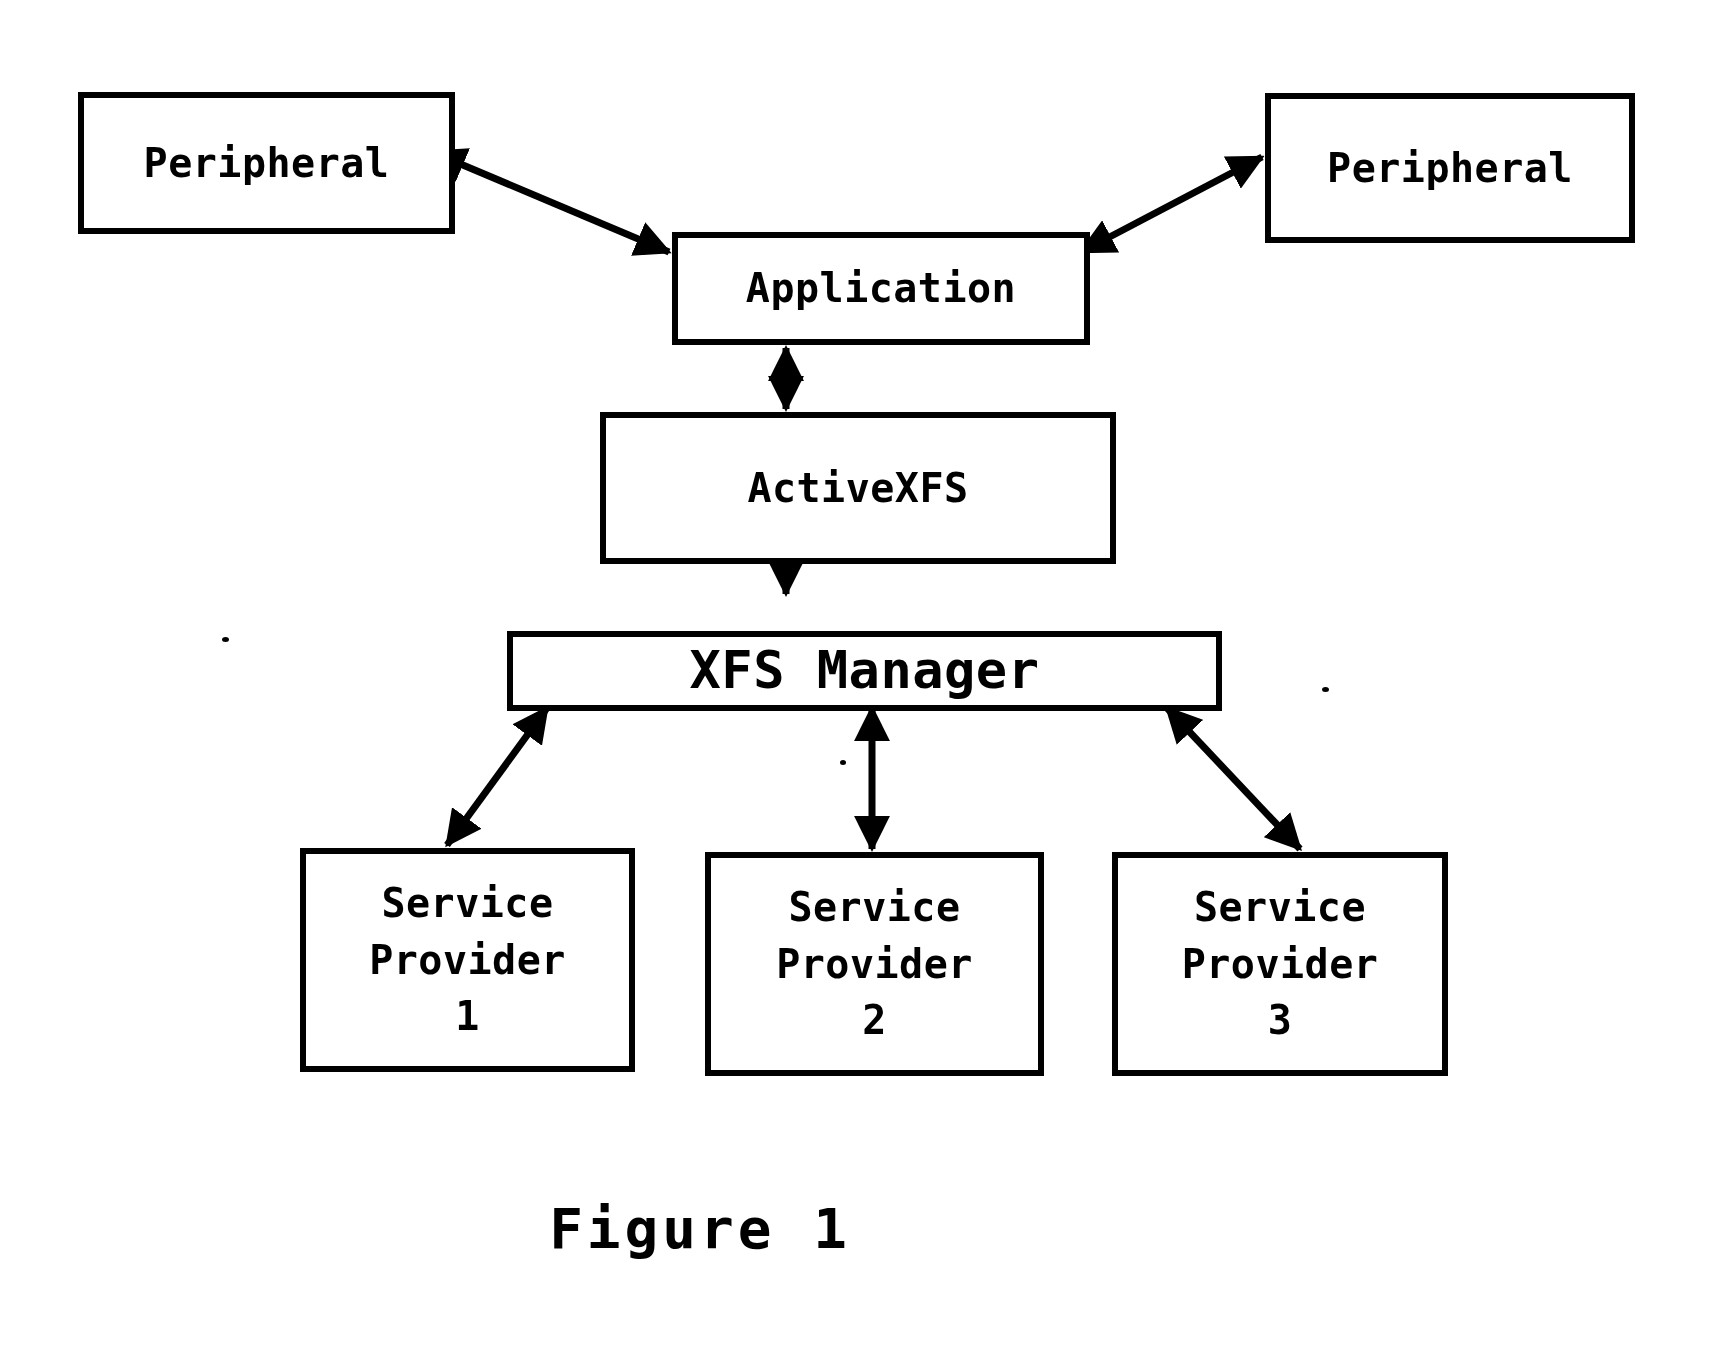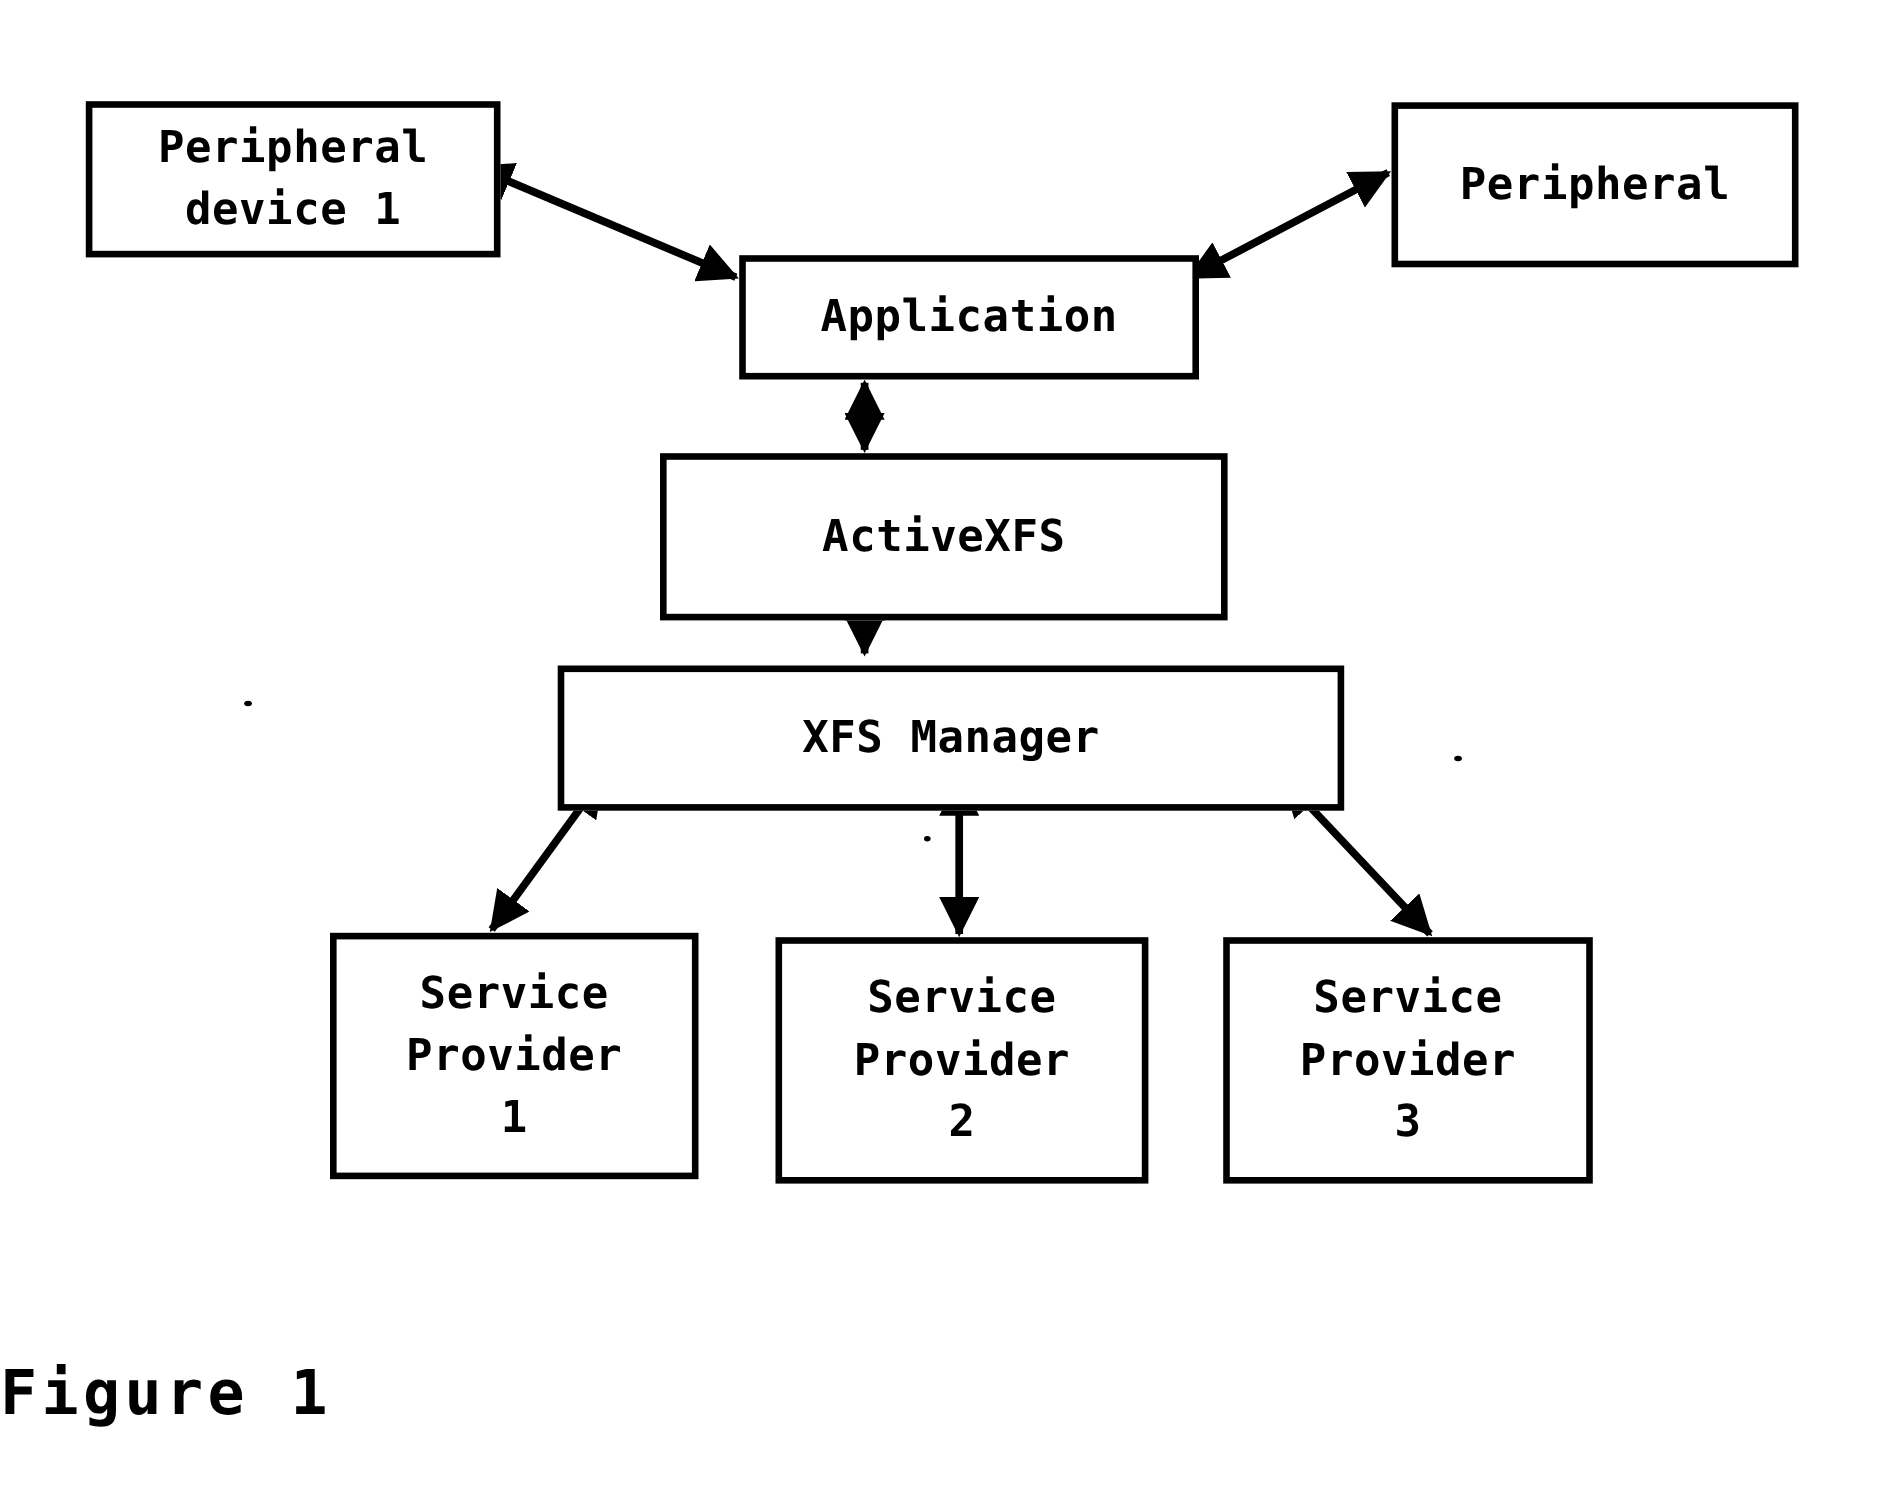--- a/index.html
+++ b/index.html
@@ -39,36 +39,35 @@
   .node .line {
     display: block;
     white-space: pre;
     line-height: 1.42;
   }
   
   #node-pd1   { left: 78px;   top: 92px;  width: 377px; height: 142px; font-size: 40px; }
   #node-pd2   { left: 1265px; top: 93px;  width: 370px; height: 150px; font-size: 40px; }
   #node-app   { left: 672px;  top: 232px; width: 418px; height: 113px; font-size: 40px; }
   #node-axfs  { left: 600px;  top: 412px; width: 516px; height: 152px; font-size: 40px; }
-  #node-xfsm  { left: 507px;  top: 605px; width: 715px; height: 132px; font-size: 40px; }
+  #node-xfsm  { left: 507px;  top: 631px; width: 715px; height: 80px; font-size: 52px; }
   #node-sp1   { left: 300px;  top: 848px; width: 335px; height: 224px; font-size: 40px; }
   #node-sp2   { left: 705px;  top: 852px; width: 339px; height: 224px; font-size: 40px; }
   #node-sp3   { left: 1112px; top: 852px; width: 336px; height: 224px; font-size: 40px; }
 
   #figure-caption {
     position: absolute;
     left: 0;
     top: 1196px;
     width: 1400px;
-    text-align: left;
+    text-align: center;
     font-size: 56px;
     font-weight: bold;
     letter-spacing: 4px;
     z-index: 3;
-    margin-top: 38px;
   }
   .speck {
     position: absolute;
     background: #000000;
     border-radius: 50%;
     z-index: 1;
   }
 </style>
 </head>
 <body>
@@ -94,21 +93,20 @@
 
   <line x1="1167" y1="708" x2="1300" y2="849" stroke="#000000" stroke-width="7" marker-start="url(#arrowhead)" marker-end="url(#arrowhead)"></line>
 </svg>
 
 <div class="speck" style="left:222px; top:637px; width:7px; height:5px;"></div>
 <div class="speck" style="left:1322px; top:687px; width:7px; height:5px;"></div>
 <div class="speck" style="left:840px; top:760px; width:6px; height:5px;"></div>
 
 <div class="node" id="node-pd1">
   <span class="line">Peripheral</span>
-  <span class="line">device 1</span>
 </div>
 
 <div class="node" id="node-pd2">
   <span class="line">Peripheral</span>
 </div>
 
 <div class="node" id="node-app">
   <span class="line">Application</span>
 </div>
 

